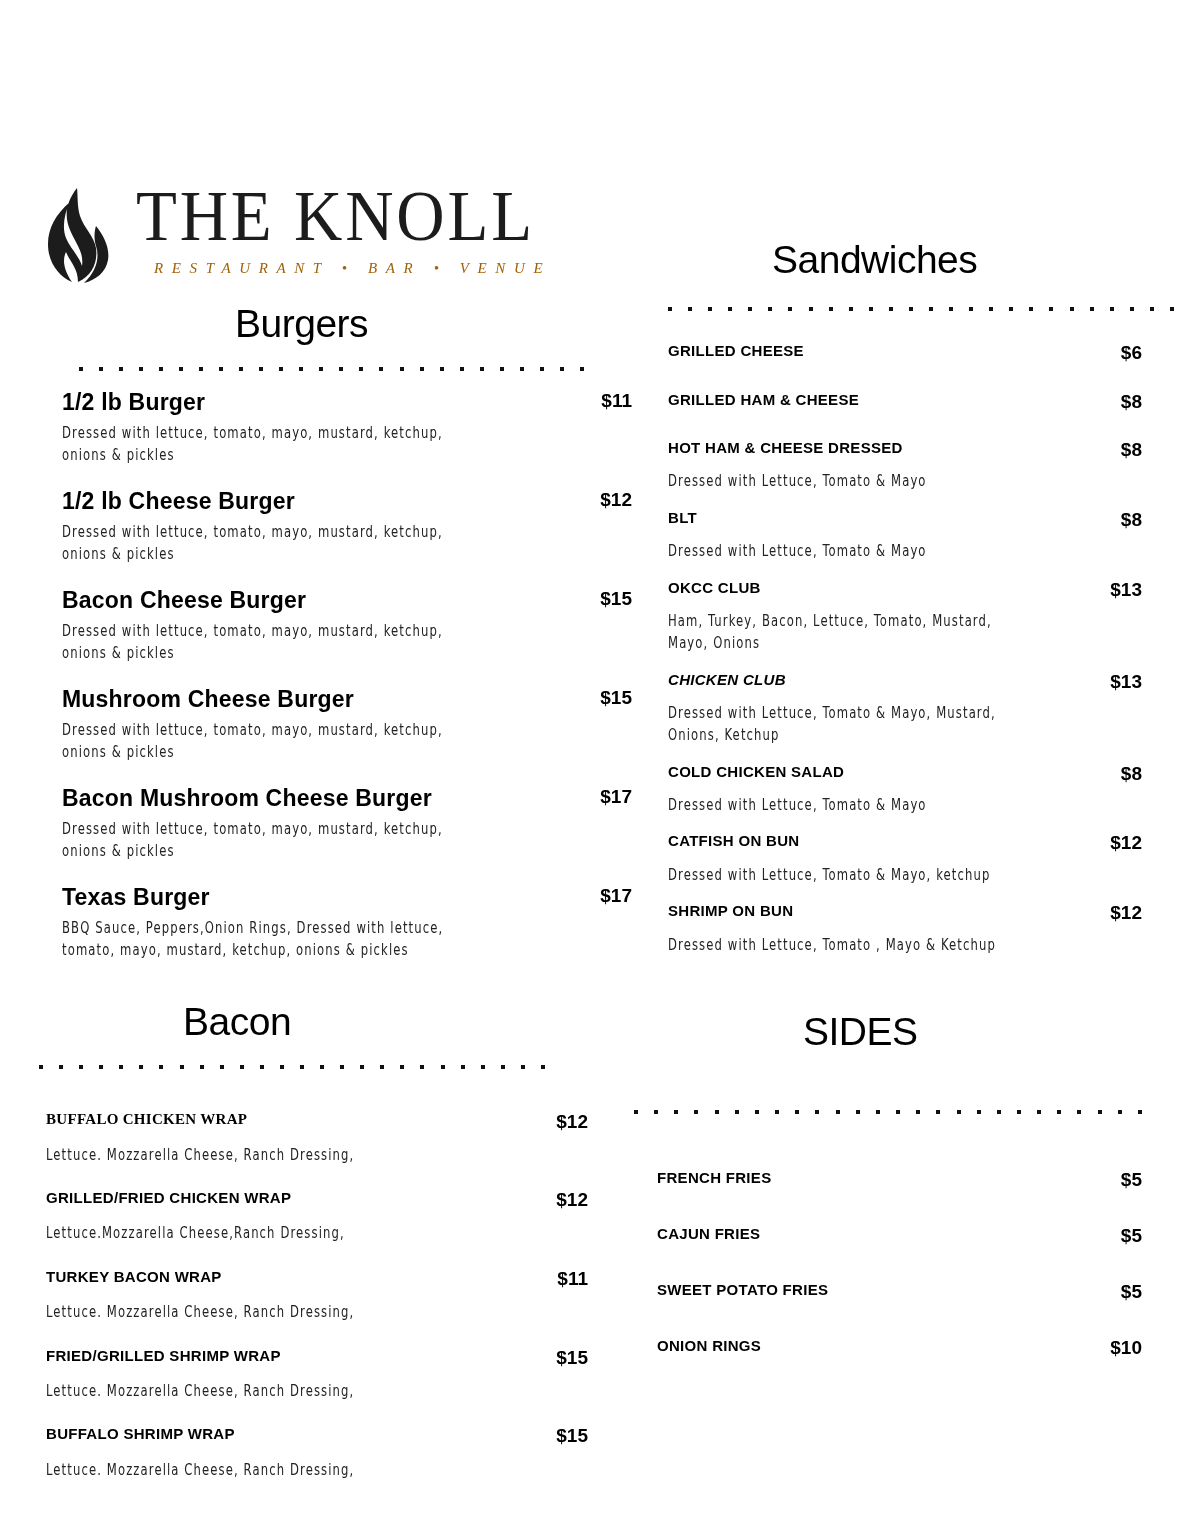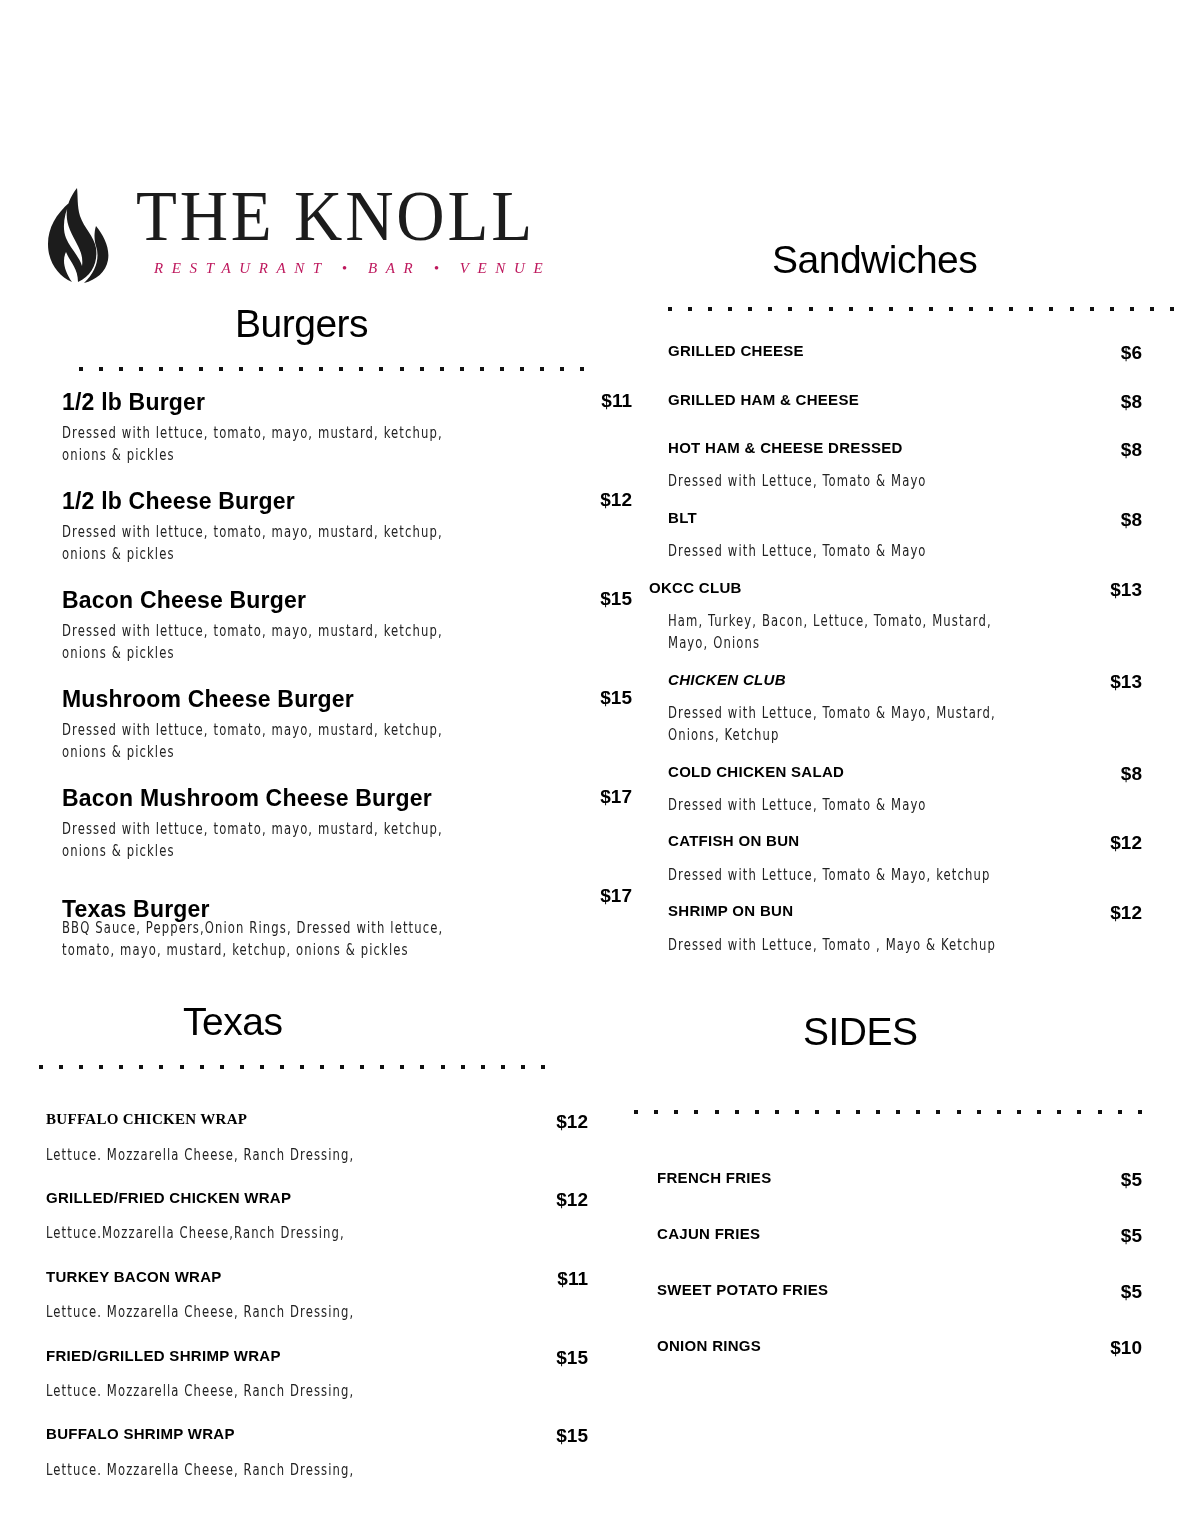--- a/index.html
+++ b/index.html
@@ -15,21 +15,21 @@
   .logo .flame { position: absolute; left: 0; top: 0; width: 70px; height: 98px; }
   .logo .wordmark {
     position: absolute; left: 92px; top: -6px;
     font-family: "Liberation Serif", serif; font-size: 72px; letter-spacing: 3px;
     color: #1c1c1c; line-height: 1; white-space: nowrap;
     transform: scaleX(0.93); transform-origin: left top;
   }
   .logo .tagline {
     position: absolute; left: 110px; top: 74px;
     font-family: "Liberation Serif", serif; font-style: italic; font-size: 15px;
-    letter-spacing: 8.6px; color: #be185d; white-space: nowrap;
+    letter-spacing: 8.6px; color: #a16207; white-space: nowrap;
   }
 
   
   .sec-title {
     font-family: "Liberation Sans", sans-serif; font-weight: normal;
     font-size: 39px; line-height: 1; white-space: nowrap; color: #000;
     letter-spacing: -0.5px;
   }
 
   
@@ -122,21 +122,21 @@
     <div class="abs desc" style="left:62px; top:719px;">Dressed with lettuce, tomato, mayo, mustard, ketchup,</div>
     <div class="abs desc" style="left:62px; top:741px;">onions &amp; pickles</div>
   </div>
   <div>
     <div class="abs item-name" style="left:62px; top:787px;">Bacon Mushroom Cheese Burger</div>
     <div class="abs price" style="left:582px; top:787px; width:50px;">$17</div>
     <div class="abs desc" style="left:62px; top:818px;">Dressed with lettuce, tomato, mayo, mustard, ketchup,</div>
     <div class="abs desc" style="left:62px; top:840px;">onions &amp; pickles</div>
   </div>
   <div>
-    <div class="abs item-name" style="left:62px; top:886px;margin-top:12px;">Texas Burger</div>
+    <div class="abs item-name" style="left:62px; top:886px;">Texas Burger</div>
     <div class="abs price" style="left:582px; top:886px; width:50px;">$17</div>
     <div class="abs desc" style="left:62px; top:917px;">BBQ Sauce, Peppers,Onion Rings, Dressed with lettuce,</div>
     <div class="abs desc" style="left:62px; top:939px;">tomato, mayo, mustard, ketchup, onions &amp; pickles</div>
   </div>
 </div>
 
 <div>
   <div class="abs sec-title" style="left:772px; top:240px;">Sandwiches</div>
   <div class="abs dots" style="left:668px; top:307px; width:506px;">
     <span></span>
@@ -179,21 +179,21 @@
     <div class="abs item-name caps" style="left:668px; top:440px;">HOT HAM &amp; CHEESE DRESSED</div>
     <div class="abs price" style="left:1092px; top:440px; width:50px;">$8</div>
     <div class="abs desc" style="left:668px; top:470px;">Dressed with Lettuce, Tomato &amp; Mayo</div>
   </div>
   <div>
     <div class="abs item-name caps" style="left:668px; top:510px;">BLT</div>
     <div class="abs price" style="left:1092px; top:510px; width:50px;">$8</div>
     <div class="abs desc" style="left:668px; top:540px;">Dressed with Lettuce, Tomato &amp; Mayo</div>
   </div>
   <div>
-    <div class="abs item-name caps" style="left:649px; top:580px;">OKCC CLUB</div>
+    <div class="abs item-name caps" style="left:668px; top:580px;">OKCC CLUB</div>
     <div class="abs price" style="left:1092px; top:580px; width:50px;">$13</div>
     <div class="abs desc" style="left:668px; top:610px;">Ham, Turkey, Bacon, Lettuce, Tomato, Mustard,</div>
     <div class="abs desc" style="left:668px; top:632px;">Mayo, Onions</div>
   </div>
   <div>
     <div class="abs item-name caps" style="left:668px; top:672px;font-style:italic;">CHICKEN CLUB</div>
     <div class="abs price" style="left:1092px; top:672px; width:50px;">$13</div>
     <div class="abs desc" style="left:668px; top:702px;">Dressed with Lettuce, Tomato &amp; Mayo, Mustard,</div>
     <div class="abs desc" style="left:668px; top:724px;">Onions, Ketchup</div>
   </div>
@@ -208,21 +208,21 @@
     <div class="abs desc" style="left:668px; top:864px;">Dressed with Lettuce, Tomato &amp; Mayo, ketchup</div>
   </div>
   <div>
     <div class="abs item-name caps" style="left:668px; top:903px;">SHRIMP ON BUN</div>
     <div class="abs price" style="left:1092px; top:903px; width:50px;">$12</div>
     <div class="abs desc" style="left:668px; top:934px;">Dressed with Lettuce, Tomato , Mayo &amp; Ketchup</div>
   </div>
 </div>
 
 <div>
-  <div class="abs sec-title" style="left:183px; top:1002px;">Texas</div>
+  <div class="abs sec-title" style="left:183px; top:1002px;">Bacon</div>
   <div class="abs dots" style="left:39px; top:1065px; width:506px;">
     <span></span>
       <span></span>
       <span></span>
       <span></span>
       <span></span>
       <span></span>
       <span></span>
       <span></span>
       <span></span>

